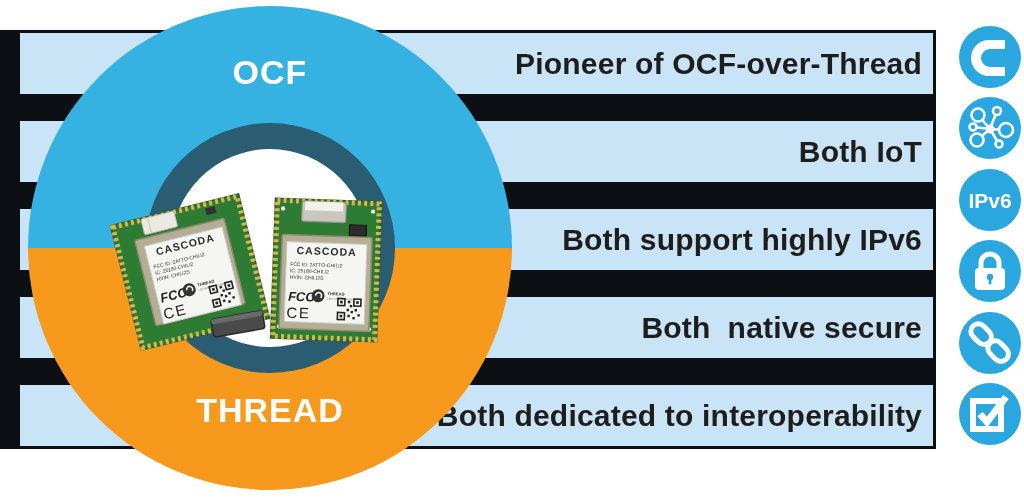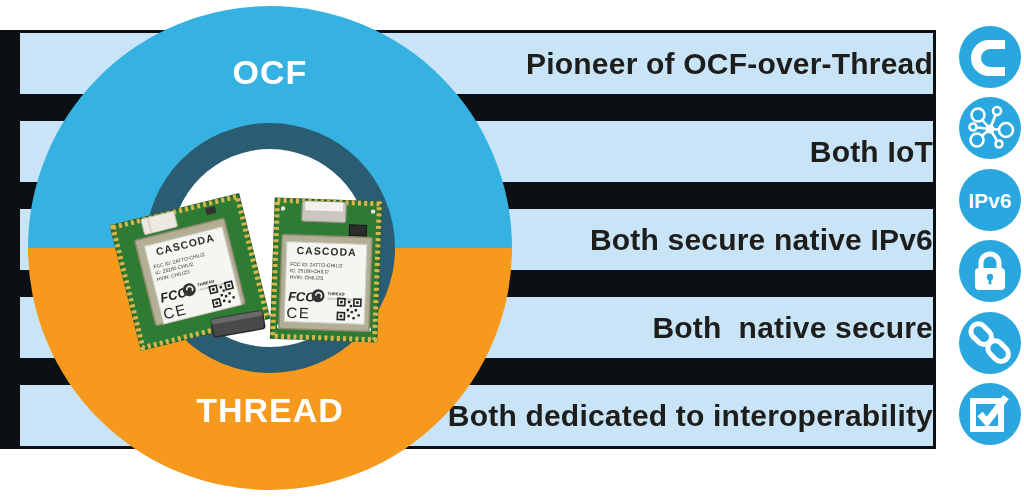--- a/index.html
+++ b/index.html
@@ -12,21 +12,21 @@
   .bars{
     position:absolute;left:0;top:30px;width:936px;height:419px;
     background:#0c1014;box-sizing:border-box;
     padding:3px 3px 3px 4px;
     display:flex;flex-direction:column;justify-content:space-between;
     z-index:1;
   }
   .bar{
     height:61px;background:#c9e4f6;
     display:flex;align-items:center;justify-content:flex-end;
-    box-sizing:border-box;margin-left:16px;
+    padding-right:11px;box-sizing:border-box;margin-left:16px;
   }
   .bar-label{
     font-size:30px;font-weight:700;color:#1d1d1b;
     white-space:pre;letter-spacing:0.2px;
   }
   
   .icons{
     position:absolute;left:958px;top:26px;width:64px;height:419px;
     display:flex;flex-direction:column;justify-content:space-between;
     z-index:1;
@@ -68,21 +68,21 @@
 <div class="stage">
 
   <div class="bars">
     <div class="bar">
       <span class="bar-label">Pioneer of OCF-over-Thread</span>
     </div>
     <div class="bar">
       <span class="bar-label">Both IoT</span>
     </div>
     <div class="bar">
-      <span class="bar-label">Both secure native IPv6</span>
+      <span class="bar-label">Both support highly IPv6</span>
     </div>
     <div class="bar">
       <span class="bar-label">Both  native secure</span>
     </div>
     <div class="bar">
       <span class="bar-label">Both dedicated to interoperability</span>
     </div>
   </div>
 
   <div class="icons">

